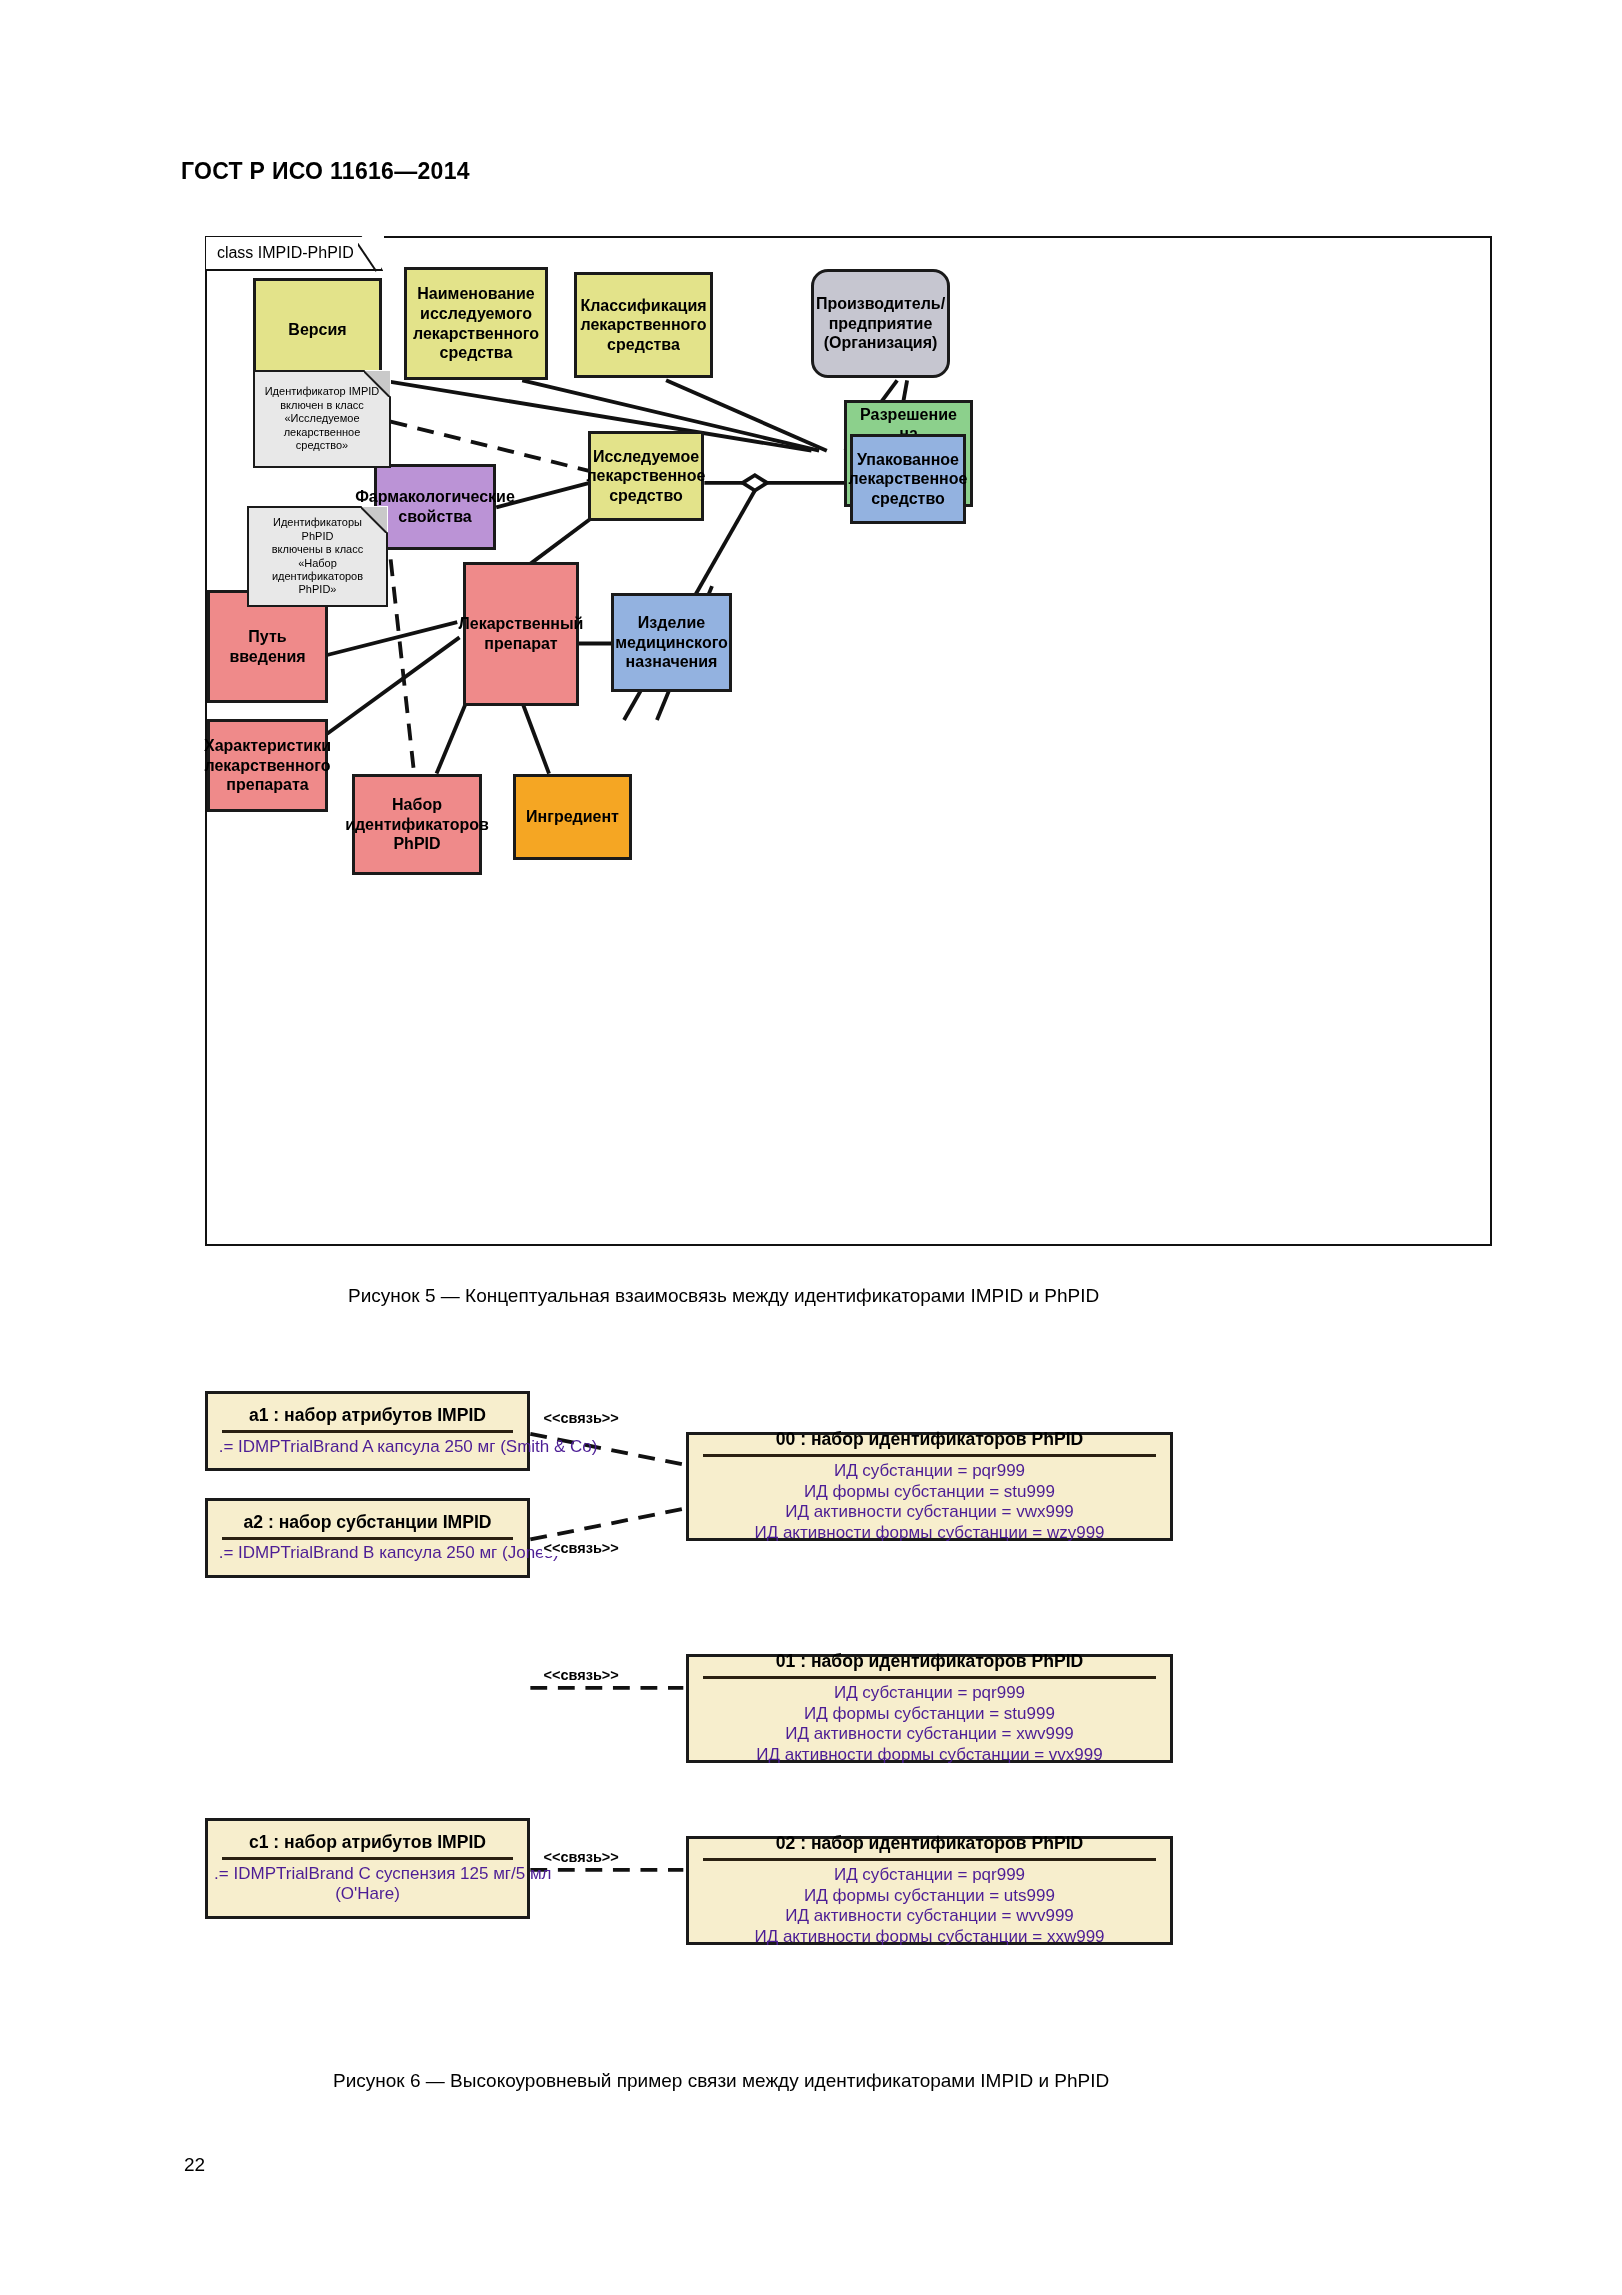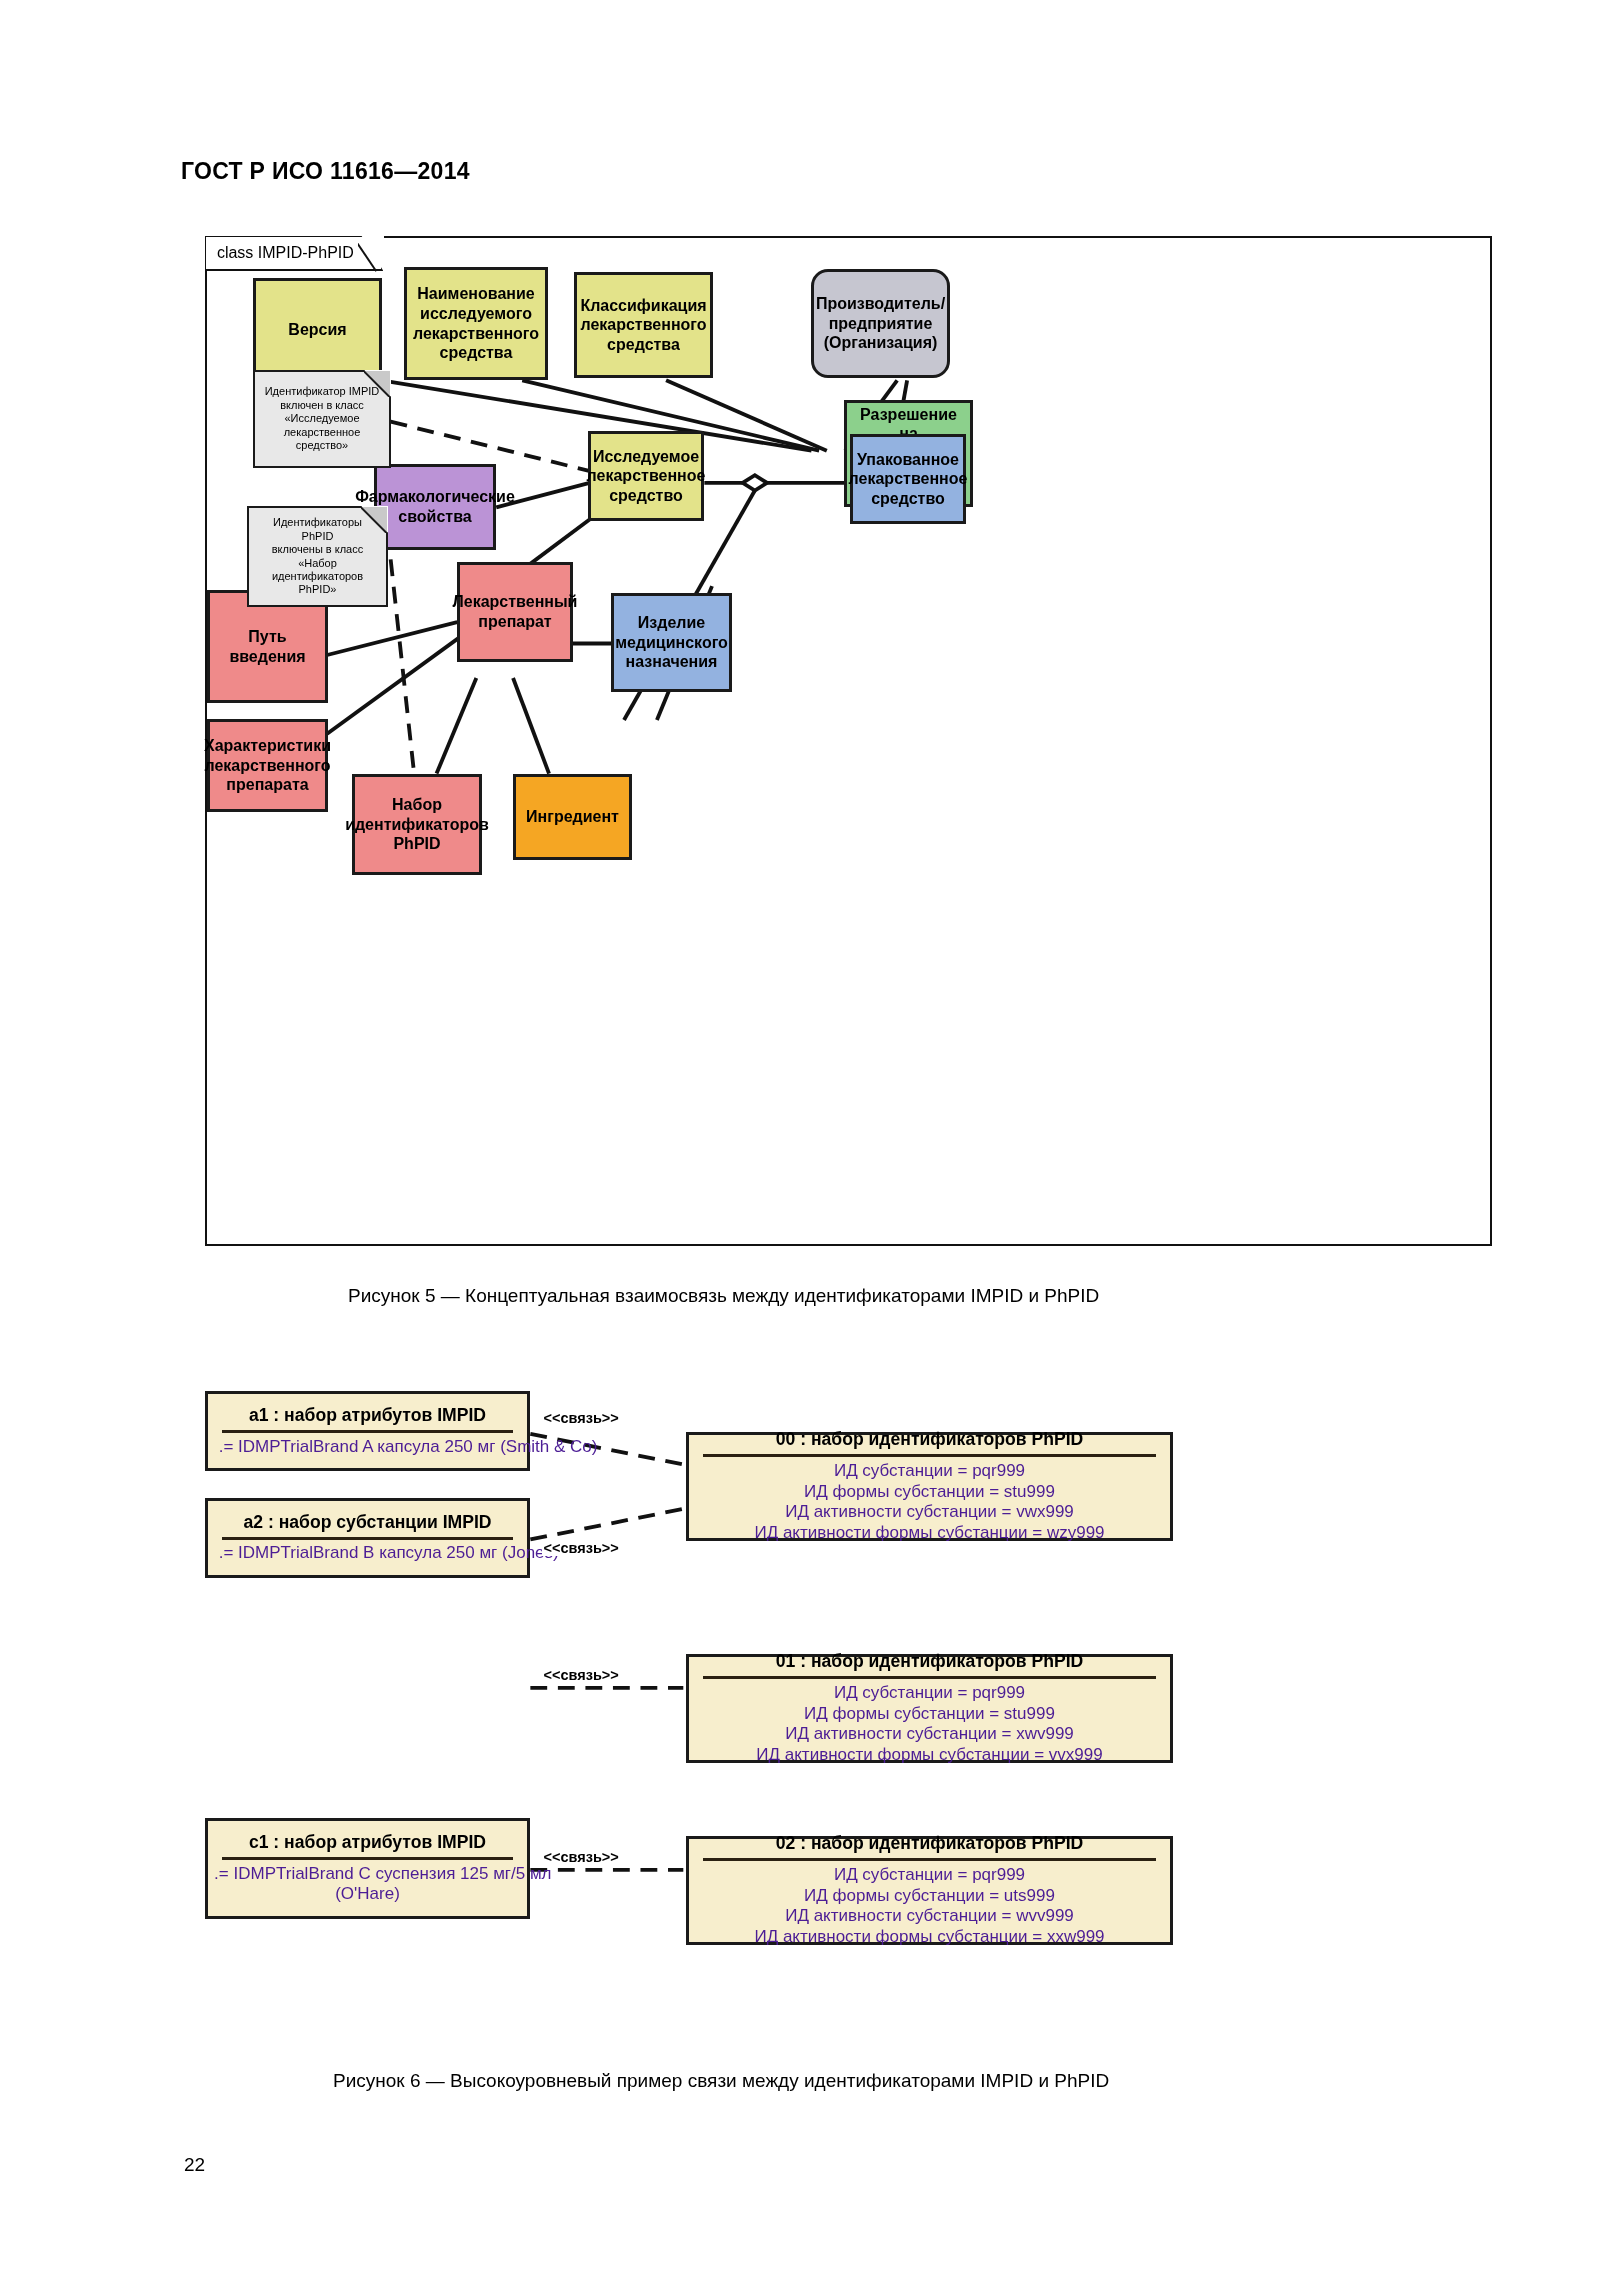--- a/index.html
+++ b/index.html
@@ -344,21 +344,21 @@
     <span style="white-space:pre-line;">Упакованное
 лекарственное
 средство</span>
   </div>
 
   <div class="cls c-purple" style="left:167px; top:226px; width:122px; height:86px;">
     <span style="white-space:pre-line;">Фармакологические
 свойства</span>
   </div>
 
-  <div class="cls c-red" style="left:250px; top:324px; width:116px; height:100px;">
+  <div class="cls c-red" style="left:256px; top:324px; width:116px; height:144px;">
     <span style="white-space:pre-line;">Лекарственный
 препарат</span>
   </div>
 
   <div class="cls c-blue" style="left:404px; top:355px; width:121px; height:99px;">
     <span style="white-space:pre-line;">Изделие
 медицинского
 назначения</span>
   </div>
 

